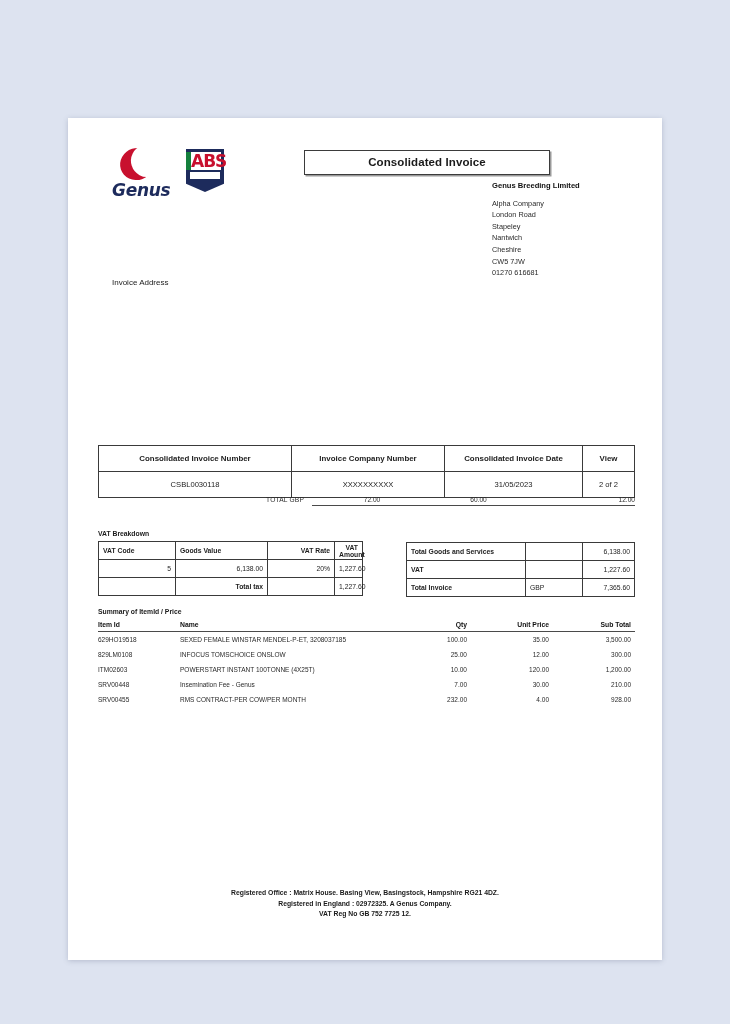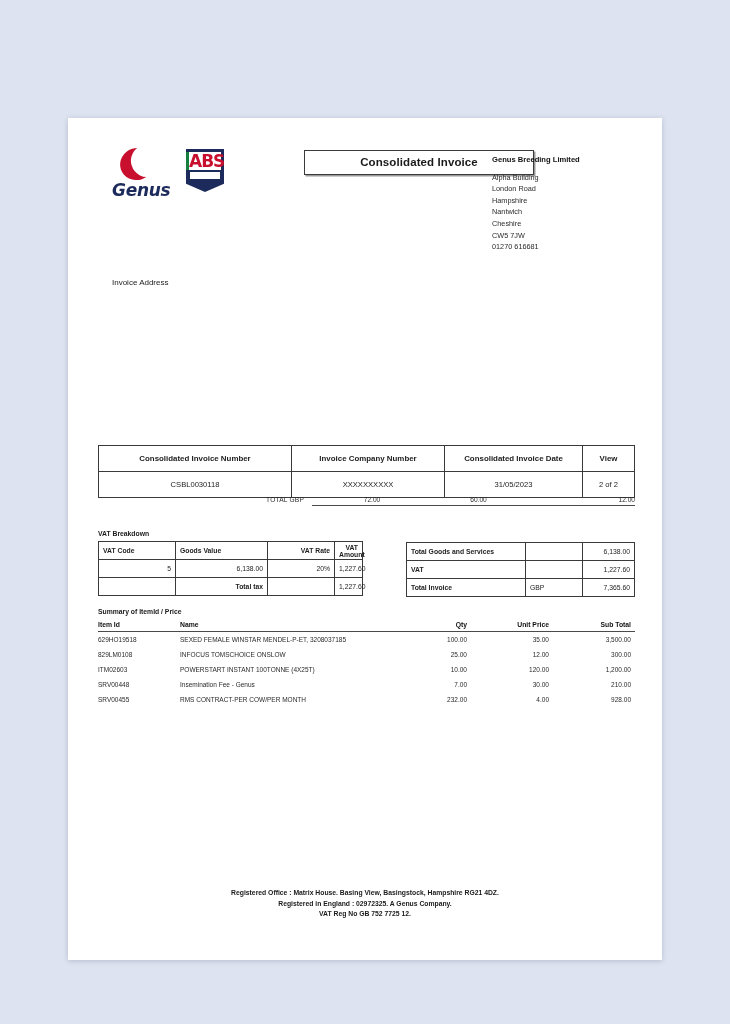--- a/index.html
+++ b/index.html
@@ -86,21 +86,21 @@
   }
   .abs-letters {
     background: #ffffff;
     text-align: center;
     font-family: "DejaVu Sans", sans-serif;
     font-weight: bold;
     font-size: 17px;
     color: #c8102e;
     line-height: 18px;
     letter-spacing: -1px;
-    border-left: 3px solid #15803d;
+    border-left: 5px solid #15803d;
     border-right: 3px solid #1d2b5c;
   }
   .abs-shield {
     position: relative;
     background: #1d2b5c;
     height: 22px;
     clip-path: polygon(0 0, 100% 0, 100% 62%, 50% 100%, 0 62%);
   }
   .abs-shield::after {
     content: "";
@@ -112,40 +112,41 @@
   }
 
   .doc-title-box {
     position: absolute;
     left: 236px;
     top: 32px;
     width: 212px;
     border: 1px solid #3b3b3b;
     box-shadow: 1.5px 1.5px 0 #9a9a9a;
     text-align: center;
-    padding: 5px 8px 6px;
+    padding: 5px 16px 6px;
     font-size: 11.5px;
     font-weight: bold;
     color: #1a1a1a;
     letter-spacing: 0.1px;
   }
 
   .company-block {
     position: absolute;
     left: 424px;
     top: 36px;
     font-size: 7.3px;
     color: #2b2b2b;
     line-height: 11.6px;
   }
   .company-name {
     font-weight: bold;
     font-size: 7.6px;
     color: #111;
     margin-bottom: 6px;
+    margin-top: 26px;
   }
 
   .invoice-address-label {
     position: absolute;
     left: 44px;
     top: 160px;
     font-size: 8px;
     font-weight: normal;
     color: #1a1a1a;
   }
@@ -315,23 +316,23 @@
         <div class="abs-top"></div>
         <div class="abs-letters">ABS</div>
         <div class="abs-shield"></div>
       </div>
     </div>
 
     <div class="doc-title-box">Consolidated Invoice</div>
 
     <div class="company-block">
       <div class="company-name">Genus Breeding Limited</div>
-      <div>Alpha Building</div>
+      <div>Alpha Company</div>
       <div>London Road</div>
-      <div>Hampshire</div>
+      <div>Stapeley</div>
       <div>Nantwich</div>
       <div>Cheshire</div>
       <div>CW5 7JW</div>
       <div>01270 616681</div>
     </div>
   </div>
 
   <div class="invoice-address-label">Invoice Address</div>
 
   <table class="detail-table">

